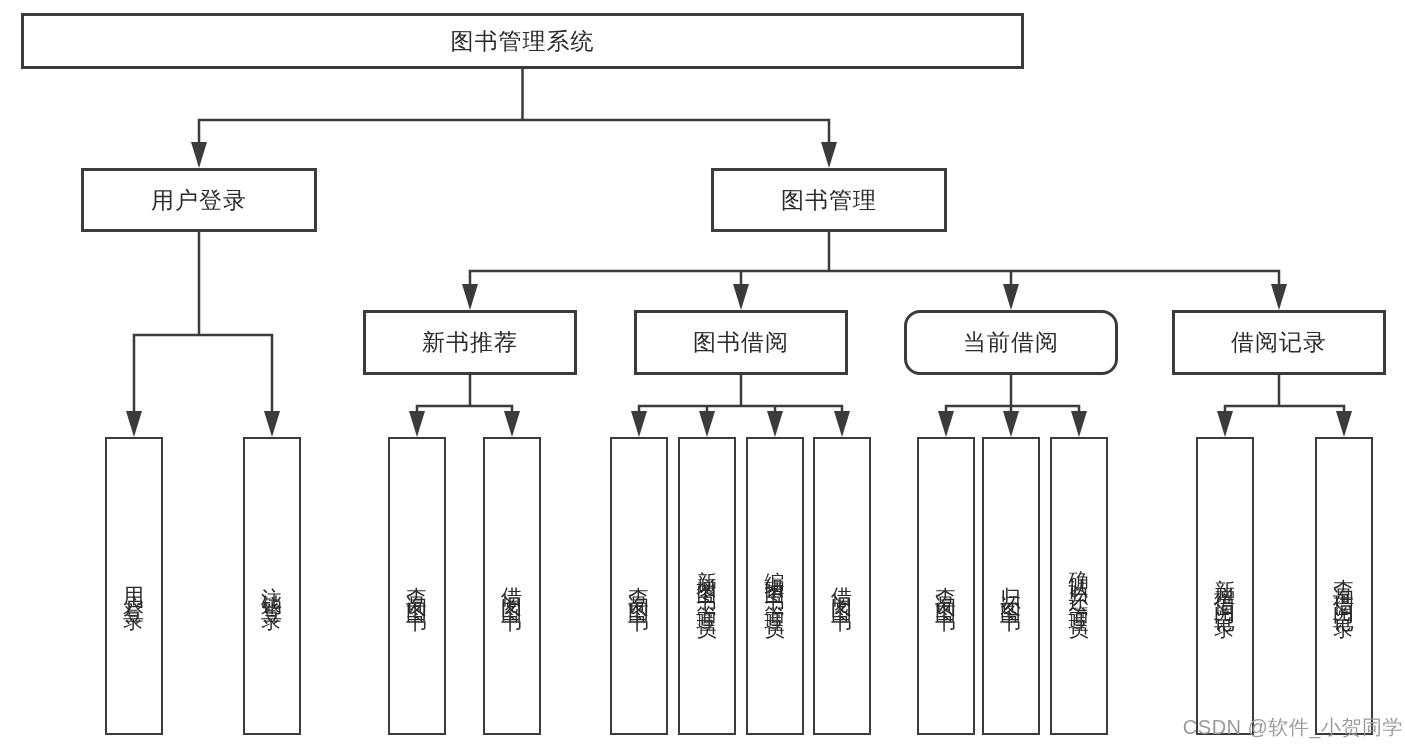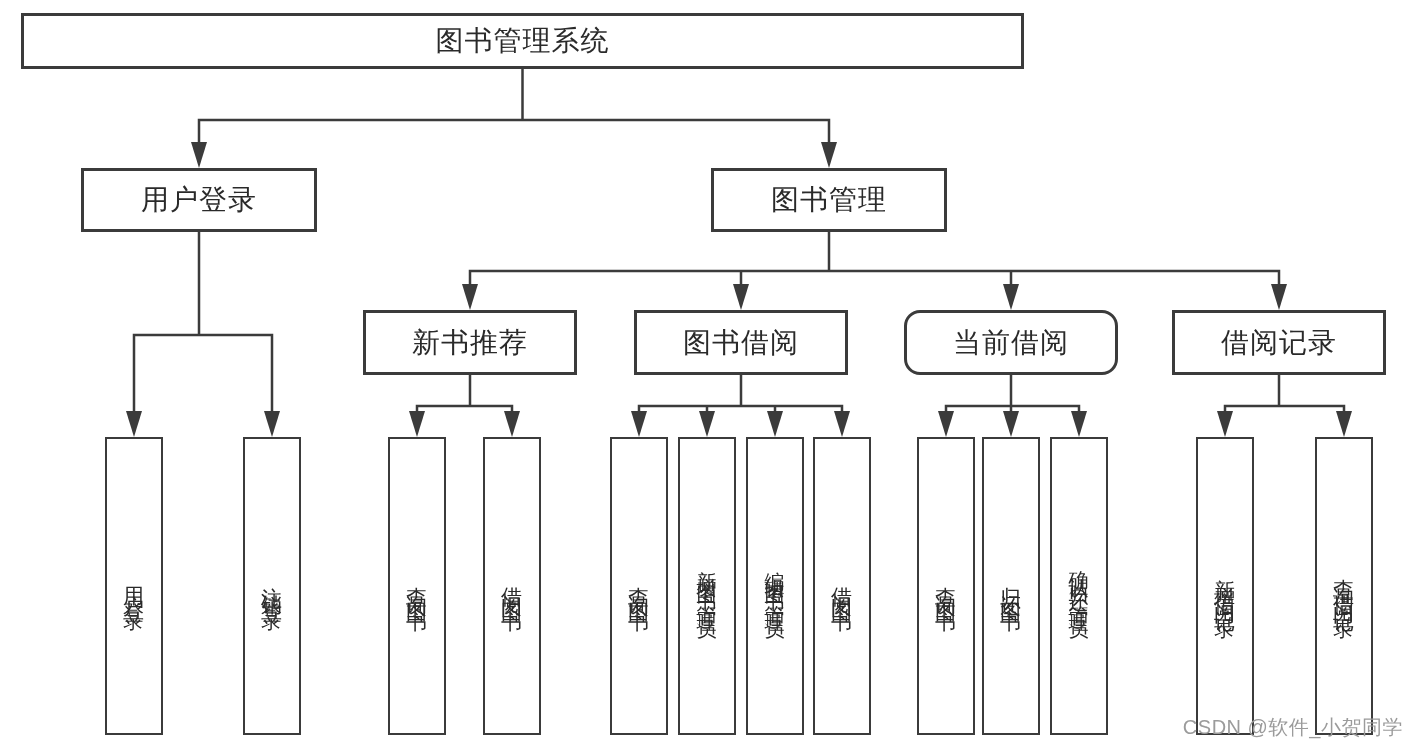--- a/index.html
+++ b/index.html
@@ -22,21 +22,21 @@
   }
   .node {
     position: absolute;
     box-sizing: border-box;
     border: 3px solid #3b3b3b;
     background: #ffffff;
     display: flex;
     align-items: center;
     justify-content: center;
     color: #2a2a2a;
-    font-size: 28px;
+    font-size: 23px;
     letter-spacing: 1px;
     white-space: nowrap;
   }
   .leaf {
     position: absolute;
     box-sizing: border-box;
     border: 2.5px solid #3b3b3b;
     background: #ffffff;
     width: 58px;
     top: 437px;

